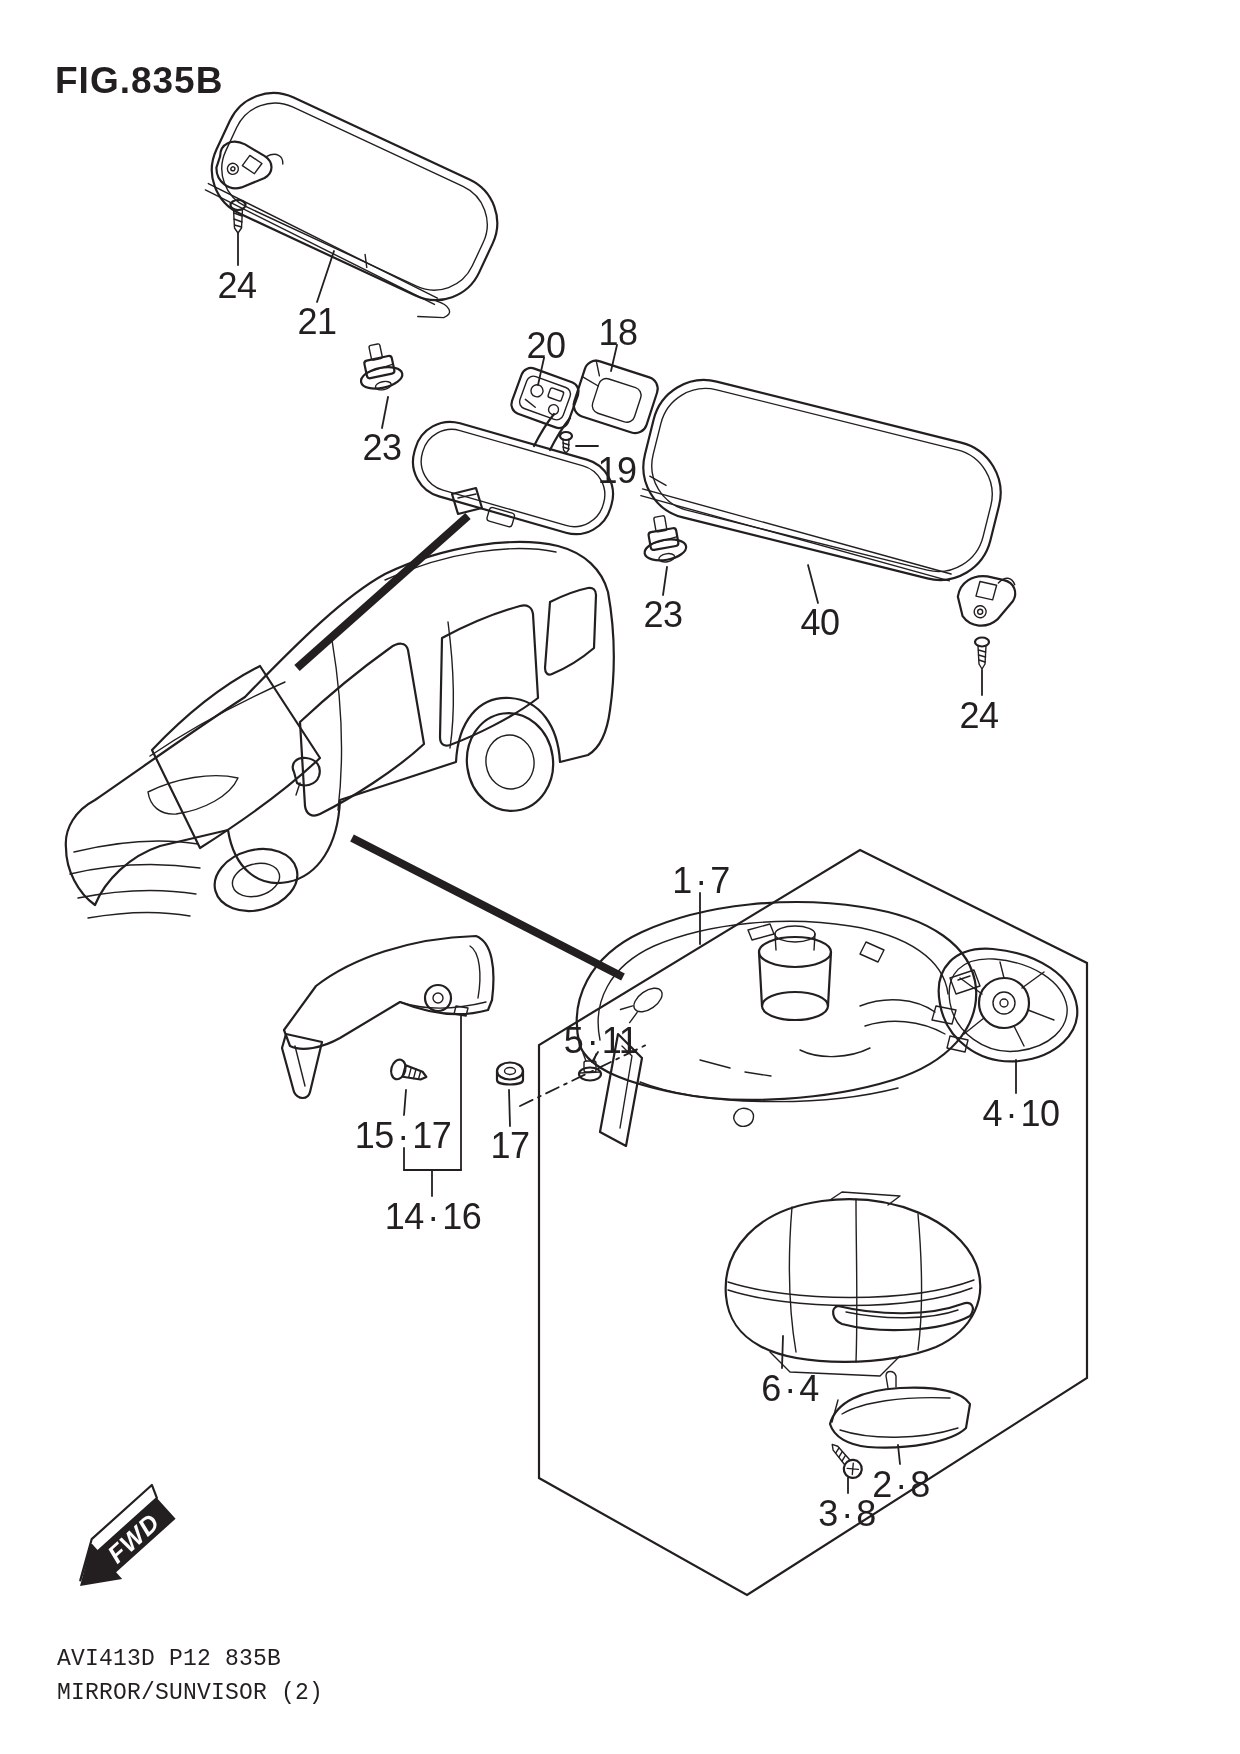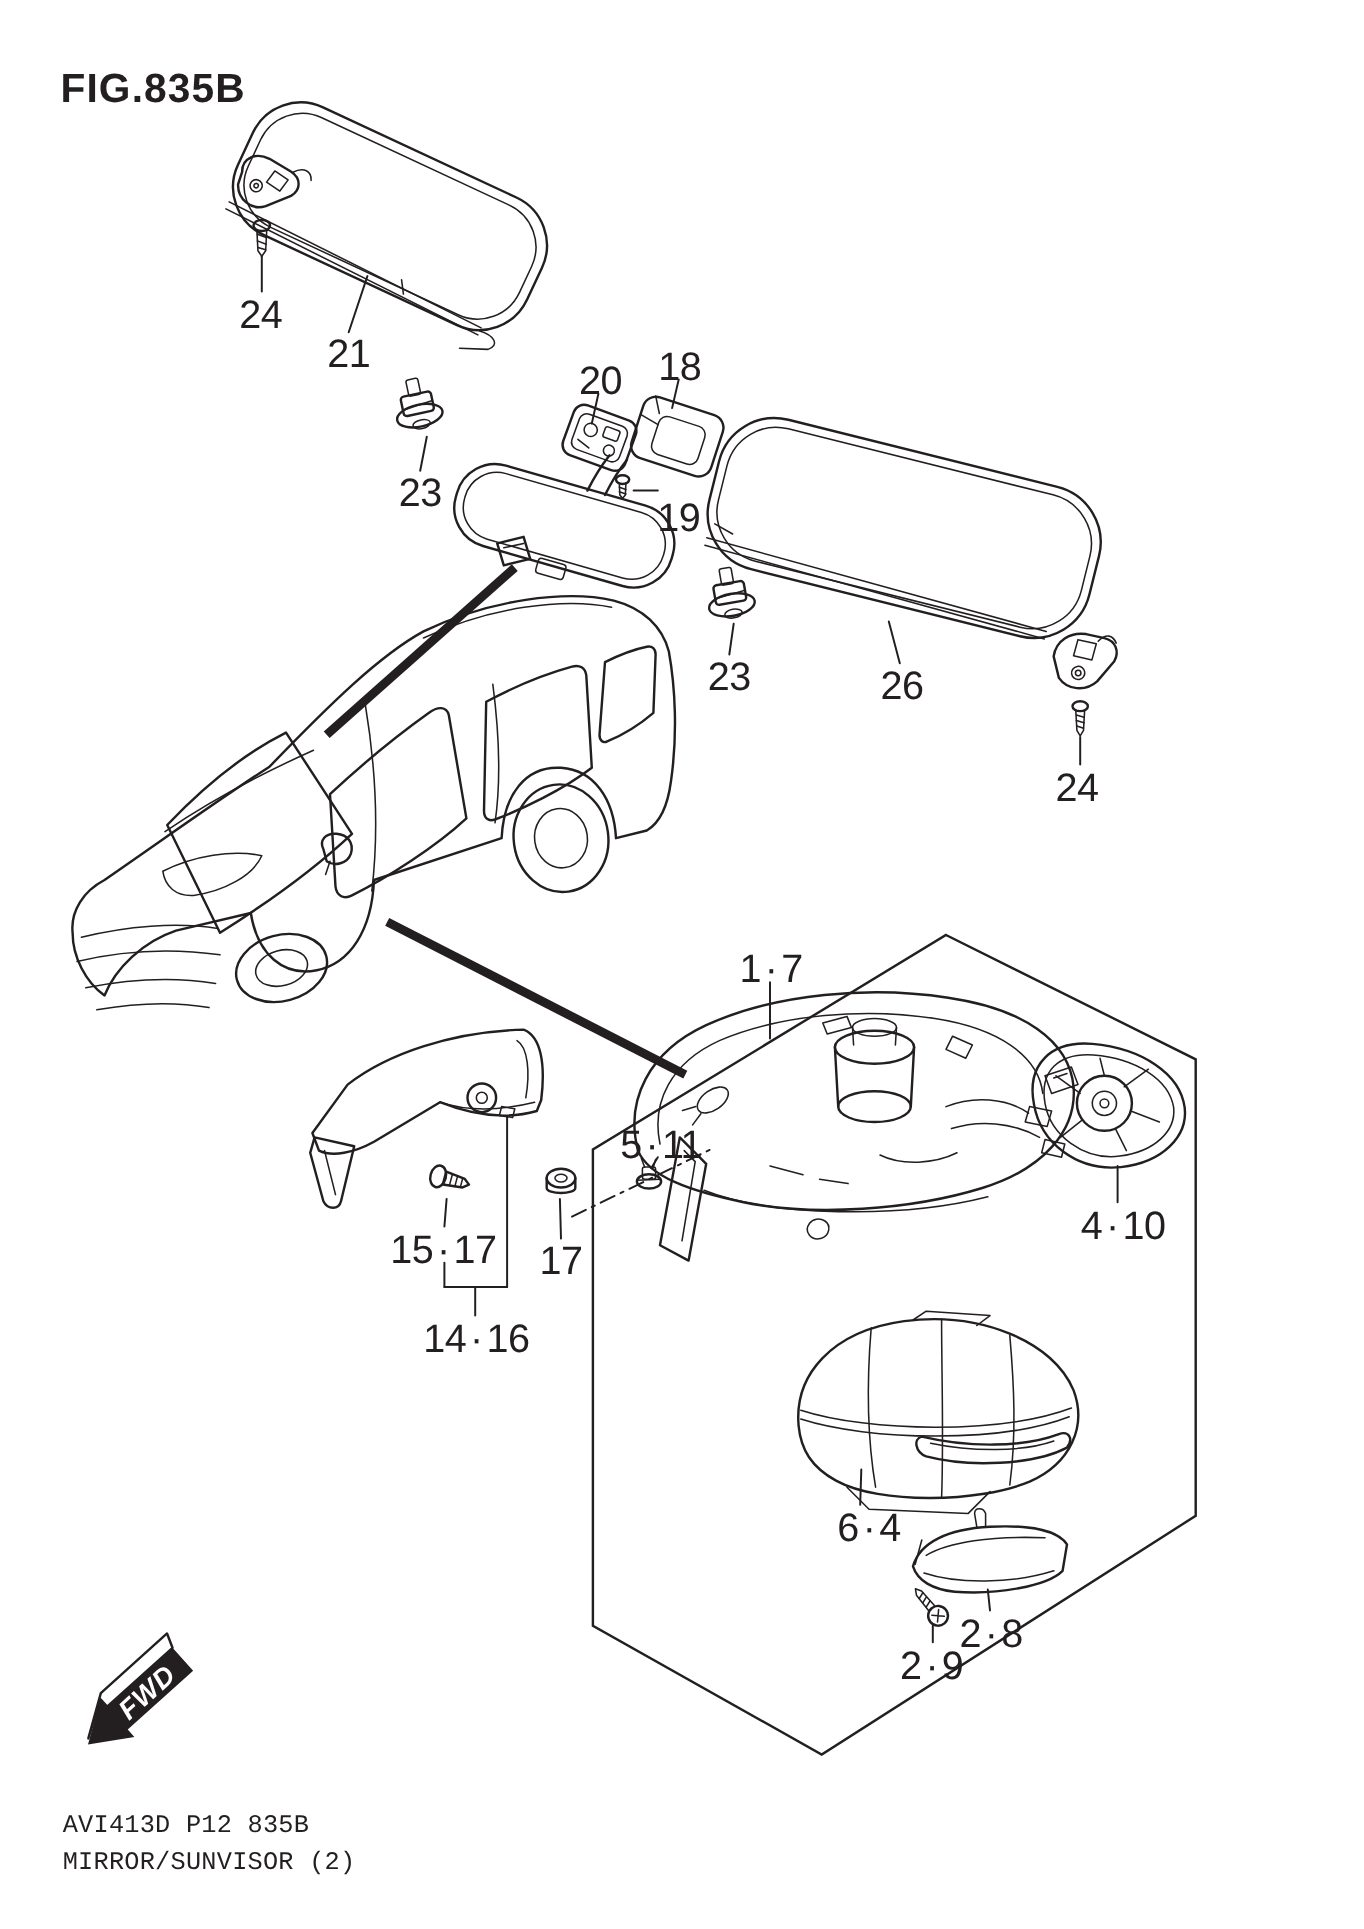--- a/index.html
+++ b/index.html
@@ -316,28 +316,28 @@
     </g>
   </svg>
 
   <div class="callout" style="left:237px;top:268px">24</div>
   <div class="callout" style="left:317px;top:304px">21</div>
   <div class="callout" style="left:382px;top:430px">23</div>
   <div class="callout" style="left:546px;top:328px">20</div>
   <div class="callout" style="left:618px;top:315px">18</div>
   <div class="callout" style="left:617px;top:453px">19</div>
   <div class="callout" style="left:663px;top:597px">23</div>
-  <div class="callout" style="left:820px;top:605px">26</div>
+  <div class="callout" style="left:820px;top:605px">40</div>
   <div class="callout" style="left:979px;top:698px">24</div>
   <div class="callout" style="left:701px;top:863px">1 · 7</div>
   <div class="callout" style="left:601px;top:1023px">5 · 11</div>
   <div class="callout" style="left:403px;top:1118px">15 · 17</div>
   <div class="callout" style="left:510px;top:1128px">17</div>
   <div class="callout" style="left:433px;top:1199px">14 · 16</div>
   <div class="callout" style="left:1021px;top:1096px">4 · 10</div>
   <div class="callout" style="left:790px;top:1371px">6 · 4</div>
   <div class="callout" style="left:901px;top:1467px">2 · 8</div>
-  <div class="callout" style="left:847px;top:1496px">2 · 9</div>
+  <div class="callout" style="left:847px;top:1496px">3 · 8</div>
 
   <div class="footer-line f1">AVI413D P12 835B</div>
   <div class="footer-line f2">MIRROR/SUNVISOR (2)</div>
 
 </div>
 
 </body></html>

